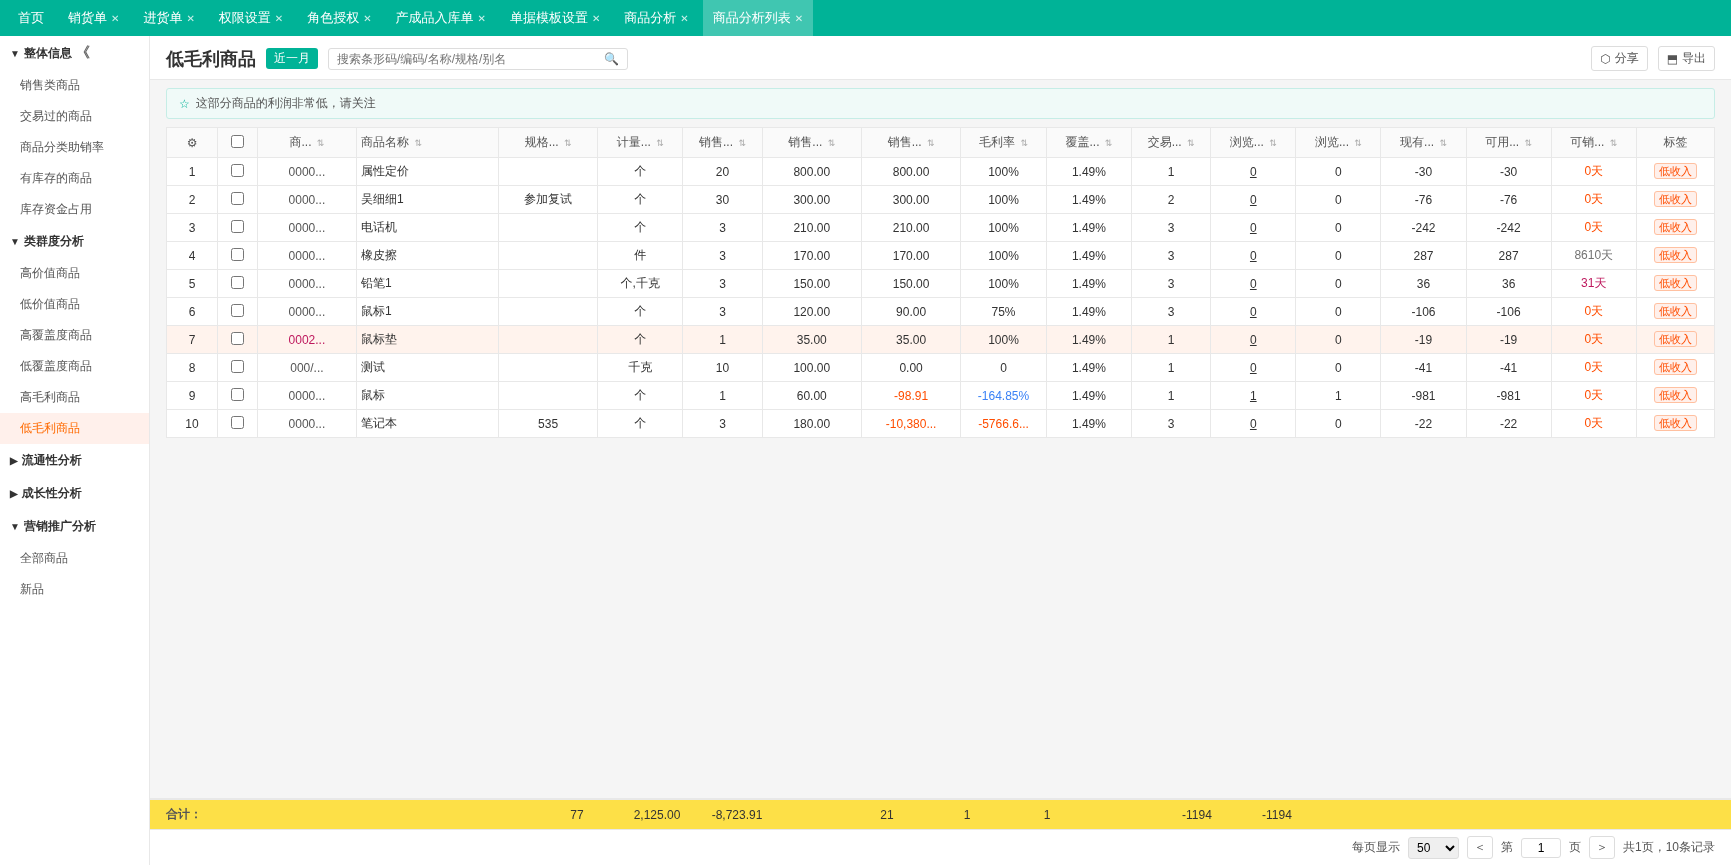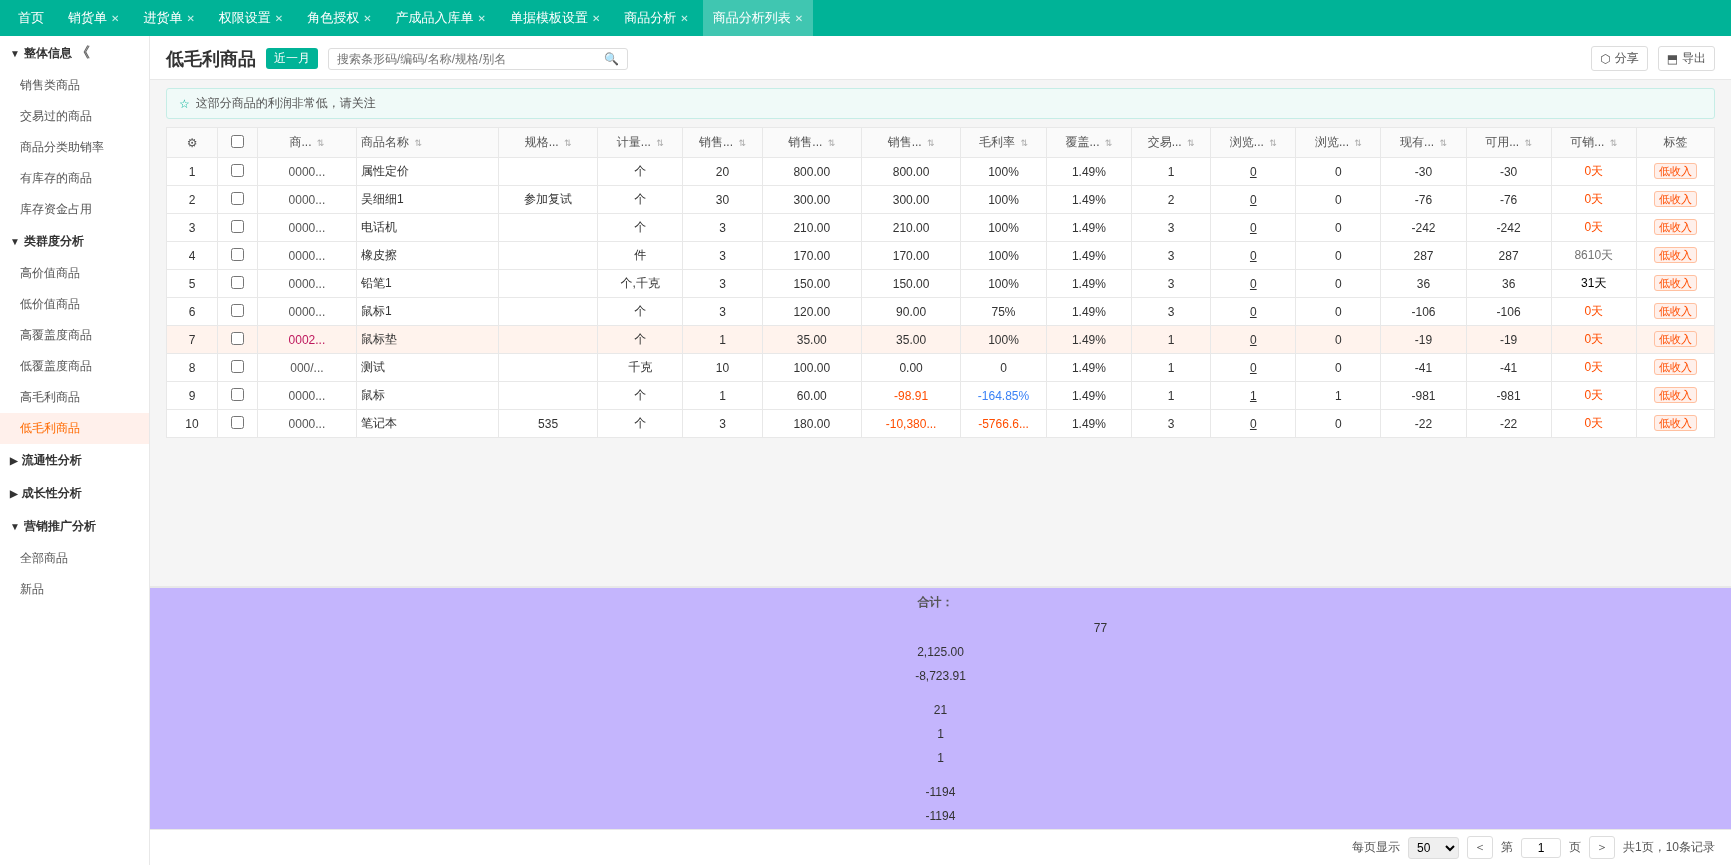--- a/index.html
+++ b/index.html
@@ -196,29 +196,28 @@
     }
 
     
     .settings-cell { cursor: pointer; color: #666; }
 
     
     .sort-indicator { font-size: 9px; color: #aaa; margin-left: 2px; }
 
     
     .table-footer {
-      background: #c4b5fd;
+      background: #fde047;
       border-top: 2px solid #e8e8e8;
       padding: 6px 16px;
       display: flex;
       align-items: center;
       gap: 10px;
       font-size: 12px;
       color: #333;
-      flex-direction: column;
     }
     .footer-label { font-weight: bold; color: #555; margin-right: 10px; }
     .footer-cell { min-width: 70px; text-align: center; display: inline-block; }
 
     
     .pagination-bar {
       background: #fff;
       border-top: 1px solid #e8e8e8;
       padding: 6px 16px;
       display: flex;
@@ -457,21 +456,21 @@
     <td>3</td>
     <td>150.00</td>
     <td style="">150.00</td>
     <td style="">100%</td>
     <td>1.49%</td>
     <td>3</td>
     <td><span style="text-decoration:underline;cursor:pointer;">0</span></td>
     <td>0</td>
     <td>36</td>
     <td>36</td>
-    <td style="color:#000000;text-align:center;">31天</td>
+    <td style="color:#be185d;text-align:center;">31天</td>
     <td><span class="tag-low-income">低收入</span></td>
   </tr>
             <tr>
     <td class="settings-cell">6</td>
     <td><input type="checkbox" style=""></td>
     <td style="color:#555;">0000...</td>
     <td style="text-align:left;">鼠标1</td>
     <td></td>
     <td>个</td>
     <td>3</td>

